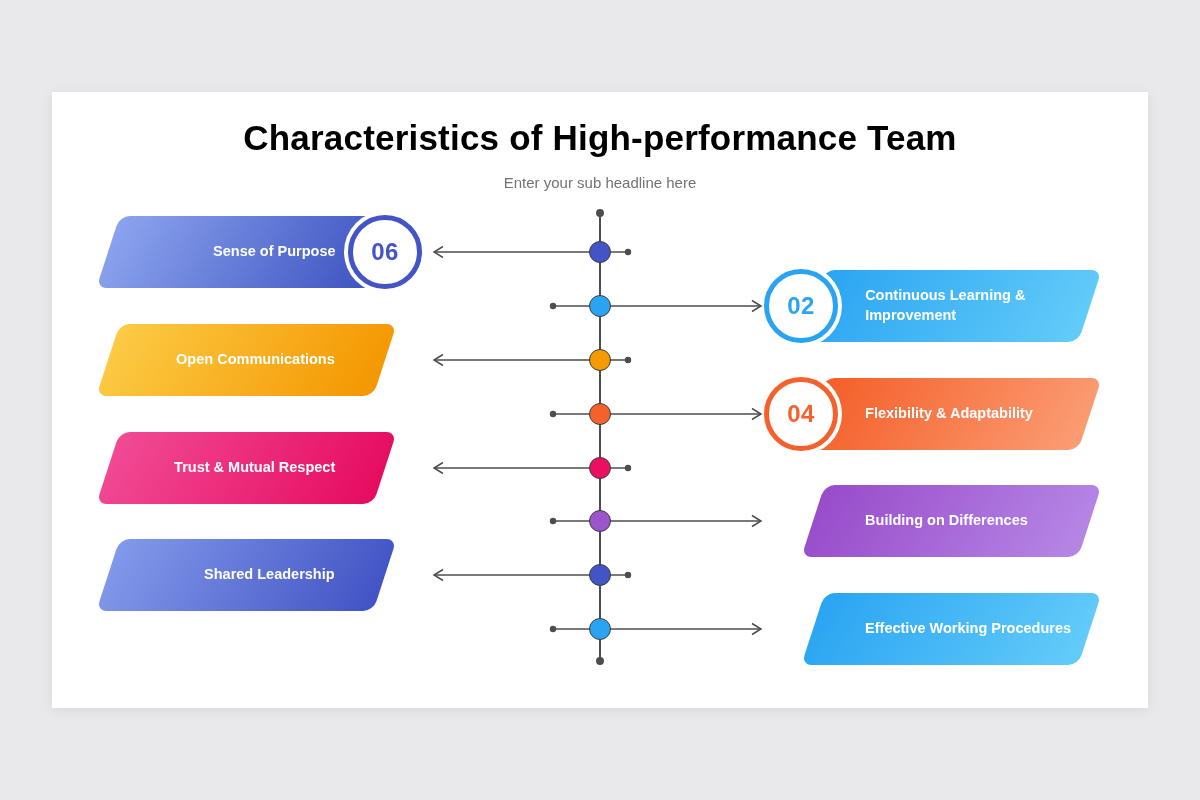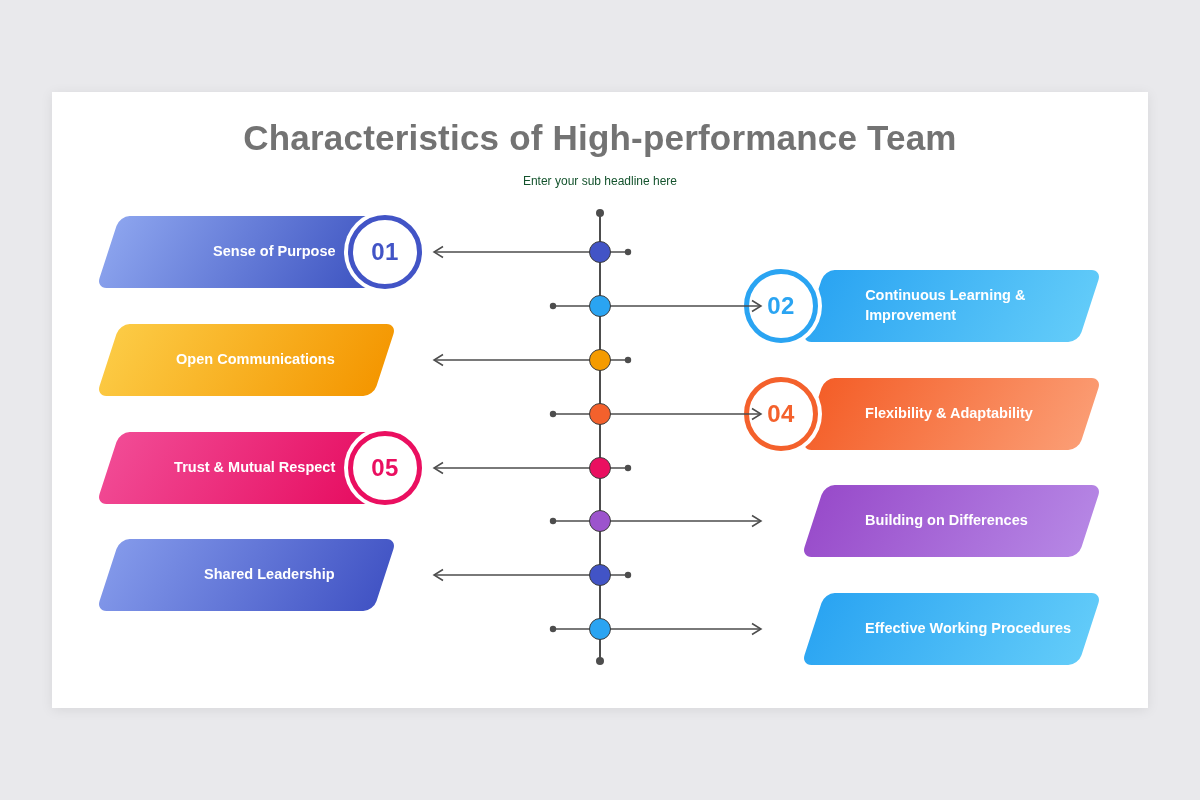--- a/index.html
+++ b/index.html
@@ -11,25 +11,25 @@
     overflow:hidden;
   }
   .slide {
     position:absolute; left:52px; top:92px; width:1096px; height:616px;
     background:#ffffff;
     box-shadow:0 2px 12px rgba(0,0,0,0.08);
   }
   .title {
     position:absolute; left:0; right:0; top:26px;
     text-align:center; font-size:35px; font-weight:bold;
-    color:#737373; letter-spacing:0.2px;
+    color:#000000; letter-spacing:0.2px;
   }
   .subtitle {
     position:absolute; left:0; right:0; top:82px;
-    text-align:center; font-size:12px; color:#14532d;
+    text-align:center; font-size:15px; color:#737373;
   }
   
   .axis {
     position:absolute; left:599px; top:213px; width:1.5px; height:448px;
     background:#4d4d4d;
   }
   .axis-dot {
     position:absolute; left:596px; width:8px; height:8px;
     border-radius:50%; background:#4d4d4d;
   }
@@ -57,21 +57,21 @@
   .num-circle {
     position:absolute; top:3px; width:74px; height:74px;
     border-radius:50%; background:#ffffff;
     border:5px solid var(--c-accent);
     box-shadow:0 0 0 4px #ffffff;
     display:flex; align-items:center; justify-content:center;
     font-size:24px; font-weight:bold; color:var(--c-accent);
     letter-spacing:0.5px;
   }
   .row.left  .num-circle { left:348px; }
-  .row.right .num-circle { left:744px; }
+  .row.right .num-circle { left:764px; }
 
   .arrow { position:absolute; top:32px; height:16px; }
   .row.left  .arrow { left:425px; width:210px; }
   .row.right .arrow { left:545px; width:225px; }
   .arrow svg { display:block; width:100%; height:100%; }
 
   .node {
     position:absolute; left:589px; top:29px; width:22px; height:22px;
     border-radius:50%; background:var(--c-accent);
     border:1px solid #3c3c3c;
@@ -87,21 +87,21 @@
 
 <div class="axis"></div>
 <div class="axis-dot top"></div>
 <div class="axis-dot bottom"></div>
 
 <div class="row left" style="top: 212px; --c-start: #8ca4ee; --c-end: #3c52c0; --c-accent: #4254c6;">
   <div class="banner">
     <span class="label">Sense of Purpose</span>
   </div>
   <div class="num-circle">
-    <span>01</span>
+    <span>06</span>
   </div>
   <div class="arrow">
     <svg viewBox="0 0 210 16">
       <line x1="10" y1="8" x2="203" y2="8" stroke="#4d4d4d" stroke-width="1.5"></line>
       <polyline points="18,2.5 9,8 18,13.5" fill="none" stroke="#4d4d4d" stroke-width="1.5"></polyline>
       <circle cx="203" cy="8" r="3.2" fill="#4d4d4d"></circle>
     </svg>
   </div>
   <div class="node"></div>
 </div>
@@ -151,23 +151,20 @@
       <polyline points="207,2.5 216,8 207,13.5" fill="none" stroke="#4d4d4d" stroke-width="1.5"></polyline>
     </svg>
   </div>
   <div class="node"></div>
 </div>
 
 <div class="row left" style="top: 428px; --c-start: #f14b95; --c-end: #e60b5f; --c-accent: #ea0f60;">
   <div class="banner">
     <span class="label">Trust &amp; Mutual Respect</span>
   </div>
-  <div class="num-circle">
-    <span>05</span>
-  </div>
   <div class="arrow">
     <svg viewBox="0 0 210 16">
       <line x1="10" y1="8" x2="203" y2="8" stroke="#4d4d4d" stroke-width="1.5"></line>
       <polyline points="18,2.5 9,8 18,13.5" fill="none" stroke="#4d4d4d" stroke-width="1.5"></polyline>
       <circle cx="203" cy="8" r="3.2" fill="#4d4d4d"></circle>
     </svg>
   </div>
   <div class="node"></div>
 </div>
 

